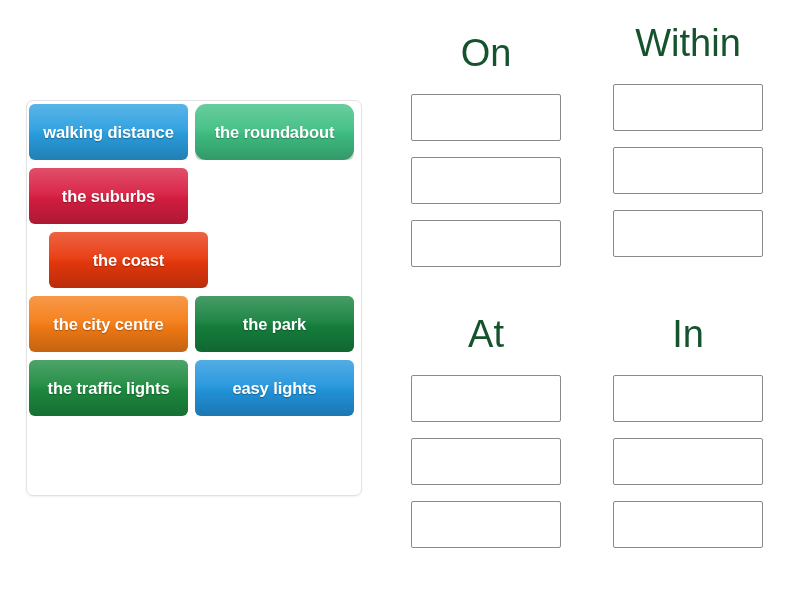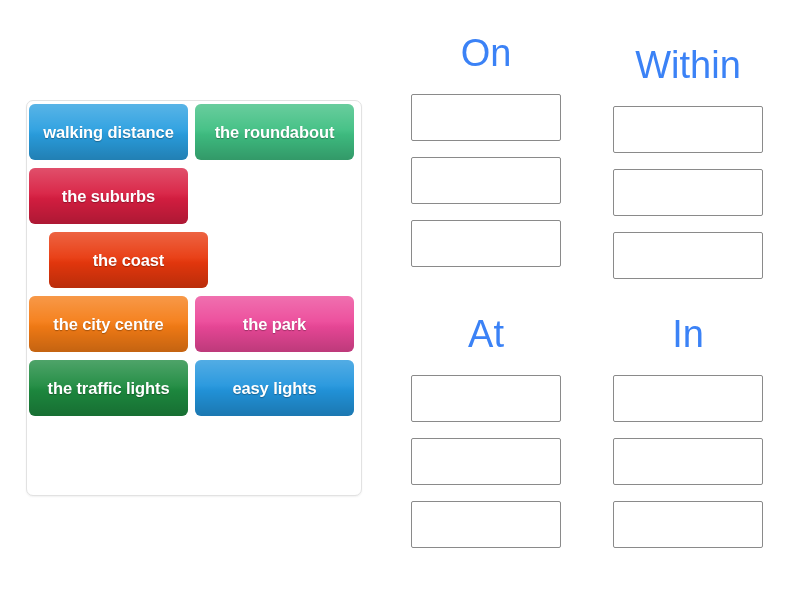--- a/index.html
+++ b/index.html
@@ -75,21 +75,21 @@
   .tile > span { position: relative; z-index: 2; }
 
   
   .cat {
     position: absolute;
     width: 150px;
   }
   .cat-title {
     font-size: 38px;
     font-weight: 400;
-    color: #3b82f6;
+    color: #14532d;
     text-align: center;
     line-height: 1;
     height: 46px;
     white-space: nowrap;
   }
   .dropzones {
     margin-top: 14px;
     display: flex;
     flex-direction: column;
     gap: 16px;
@@ -97,48 +97,48 @@
   .dropzone {
     box-sizing: border-box;
     width: 150px;
     height: 47px;
     background: #ffffff;
     border: 1px solid #8a8a8a;
     border-radius: 2px;
   }
 
   .cat-on     { left: 411px; top: 34px; }
-  .cat-within { left: 613px; top: 46px; }
+  .cat-within { left: 613px; top: 24px; }
   .cat-at     { left: 411px; top: 315px; }
   .cat-in     { left: 613px; top: 315px; }
 </style>
 </head>
 <body>
 
 <div id="stage">
 
   <div class="tiles-panel">
     <div class="tiles-grid">
 
       <div class="tile" style="background-color: rgb(42, 159, 224);">
         <span>walking distance</span>
       </div>
-      <div class="tile" style="background-color: rgb(63, 191, 130);">
+      <div class="tile" style="background-color: rgb(63, 191, 130); border-radius: 11px;">
         <span>the roundabout</span>
       </div>
       <div class="tile" style="background-color: rgb(216, 30, 65);">
         <span>the suburbs</span>
       </div>
       <div class="tile" style="background-color: rgb(232, 56, 13); margin-left: 20px;">
         <span>the coast</span>
       </div>
       <div class="tile" style="background-color: rgb(245, 124, 21);">
         <span>the city centre</span>
       </div>
-      <div class="tile" style="background-color: #ec4899; align-items: center;">
+      <div class="tile" style="background-color: #15803d; align-items: center;">
         <span>the park</span>
       </div>
       <div class="tile" style="background-color: rgb(29, 138, 63);">
         <span>the traffic lights</span>
       </div>
       <div class="tile" style="background-color: rgb(34, 149, 221);">
         <span>easy lights</span>
       </div>
 
     </div>

